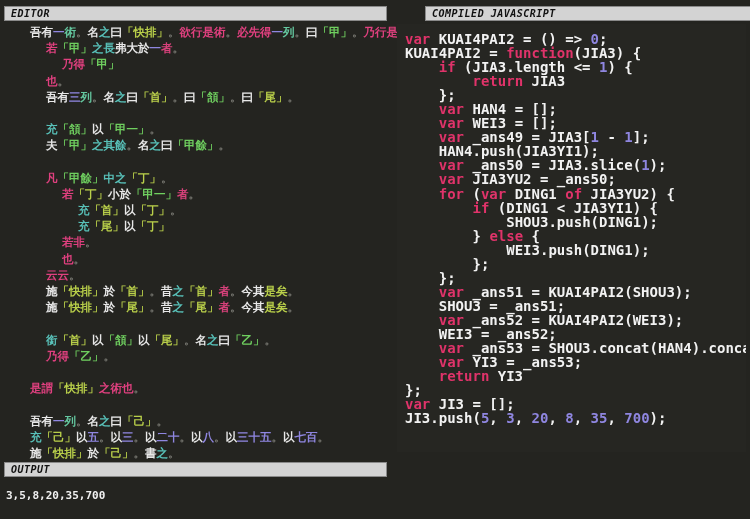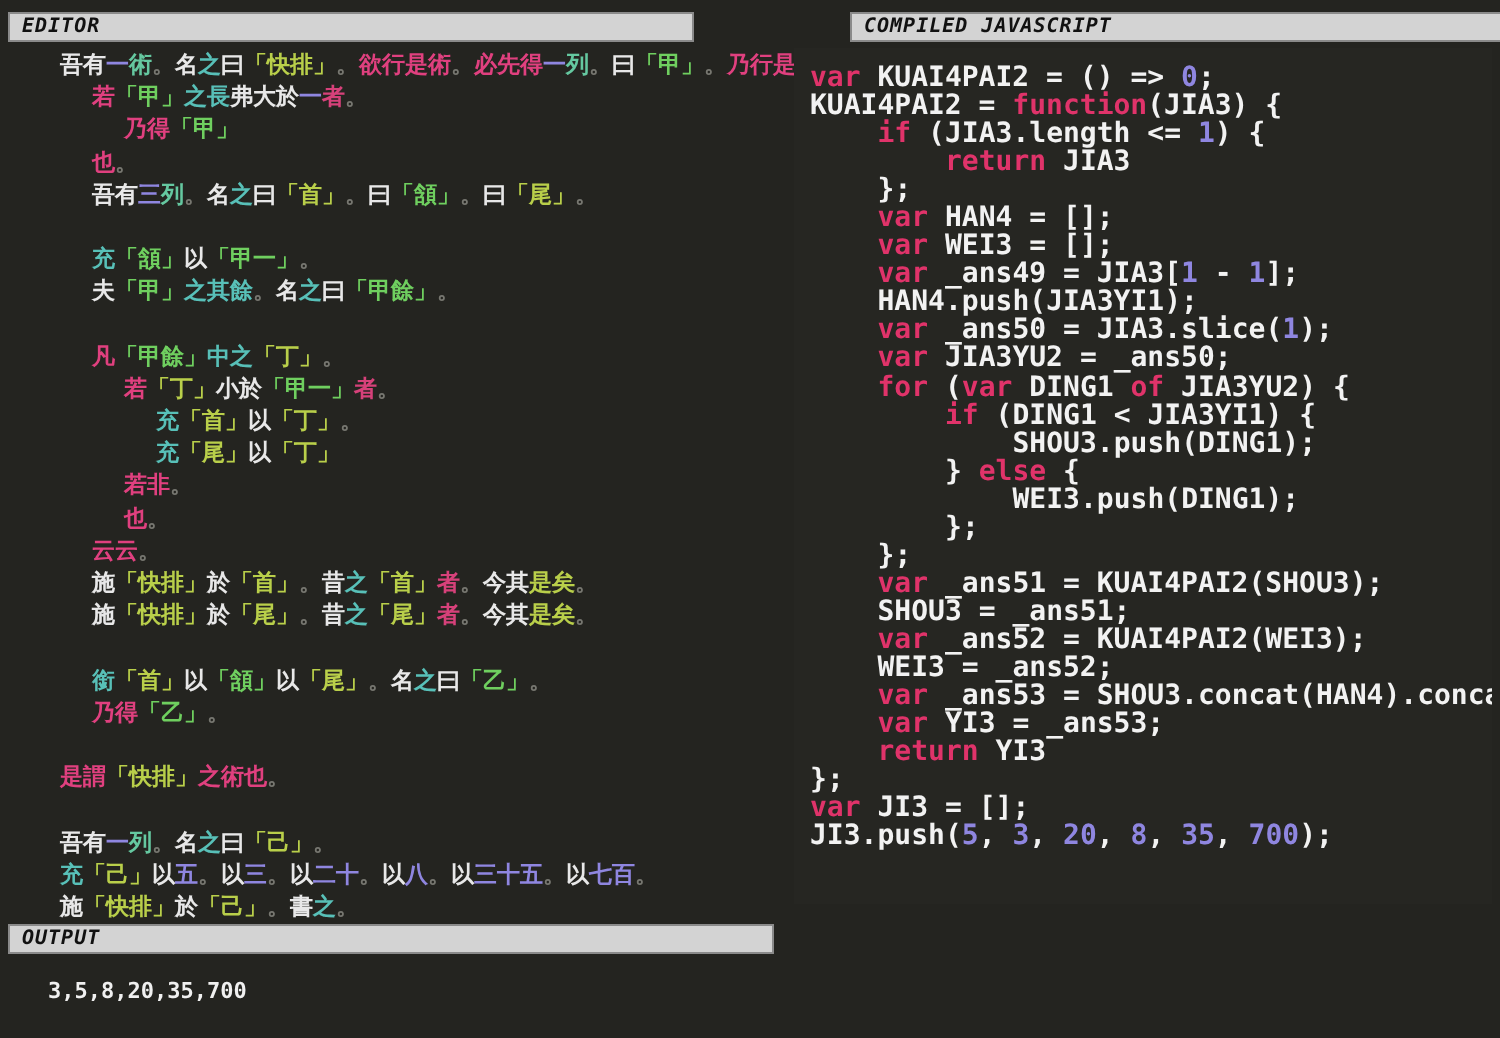--- a/index.html
+++ b/index.html
@@ -26,21 +26,21 @@
     font-family: "DejaVu Sans Mono", "Liberation Mono", monospace;
     font-style: italic;
     font-weight: bold;
     font-size: 10px;
     line-height: 13px;
     padding-left: 6px;
     letter-spacing: 0.5px;
     white-space: nowrap;
   }
 
-  #editor-header   { left: 4px;   top: 6px;   width: 343px; }
+  #editor-header   { left: 4px;   top: 6px;   width: 383px; }
   #compiled-header { left: 397px; top: 6px;   width: 349px; margin-left: 28px; }
   #output-header   { left: 4px;   top: 462px; width: 383px; }
 
   
   #editor-panel {
     position: absolute;
     left: 0px;
     top: 24px;
     width: 392px;
     height: 440px;
@@ -97,21 +97,21 @@
   .j-num  { color: #8f86e0; }   
   .j-txt  { color: #f2f2f2; }
 
   
   #output-panel {
     position: absolute;
     left: 0px;
     top: 488px;
     width: 392px;
     height: 31px;
-    padding-left: 24px;
+    padding-left: 6px;
     box-sizing: border-box;
   }
   .out-line {
     white-space: pre;
     font-family: "DejaVu Sans Mono", "Liberation Mono", monospace;
     font-size: 11px;
     font-weight: bold;
     line-height: 16px;
     color: #f0f0f0;
   }

